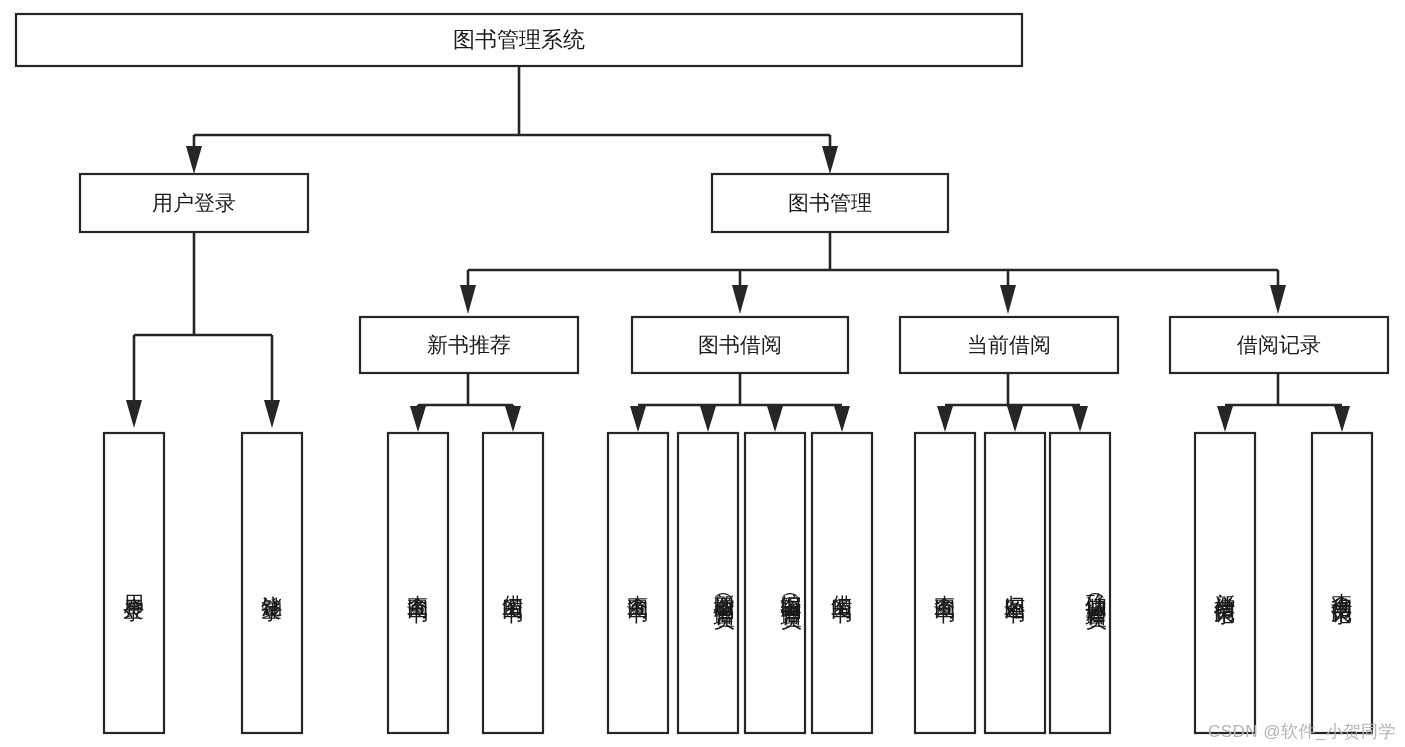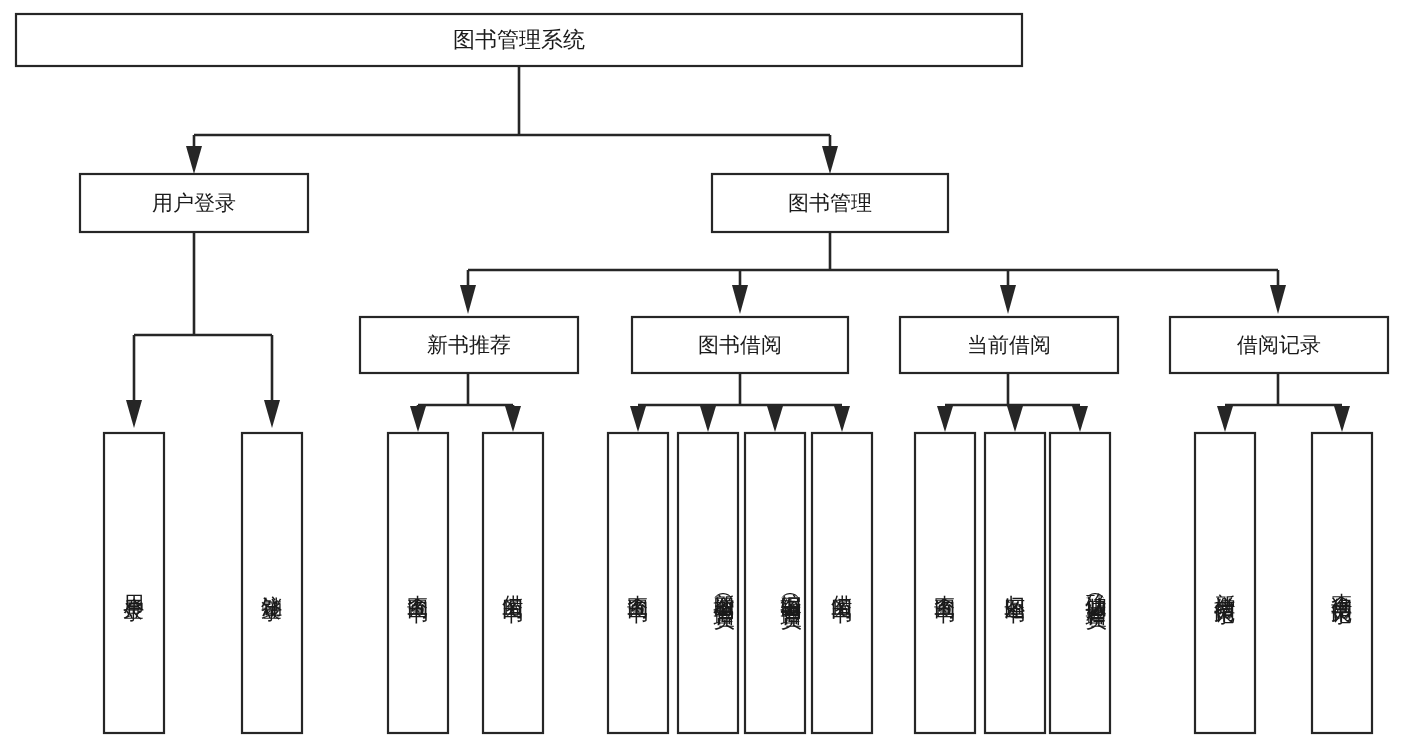--- a/index.html
+++ b/index.html
@@ -204,13 +204,14 @@
   <div class="vlabel" style="left:745px; top:437px; width:60px; height:300px; align-items:flex-start;">编辑图书（管理员）</div>
   <div class="vlabel" style="left:812px; top:433px; width:60px; height:300px;">借阅图书</div>
 
   <div class="vlabel" style="left:915px; top:433px; width:60px; height:300px;">查询图书</div>
   <div class="vlabel" style="left:985px; top:433px; width:60px; height:300px;">归还图书</div>
   <div class="vlabel" style="left:1050px; top:437px; width:60px; height:300px; align-items:flex-start;">确认归还（管理员）</div>
 
   <div class="vlabel" style="left:1195px; top:433px; width:60px; height:300px;">新增借阅记录</div>
   <div class="vlabel" style="left:1312px; top:433px; width:60px; height:300px;">查询借阅记录</div>
 
+  <div class="watermark">CSDN @软件_小贺同学</div>
 </div>
 
 </body></html>

